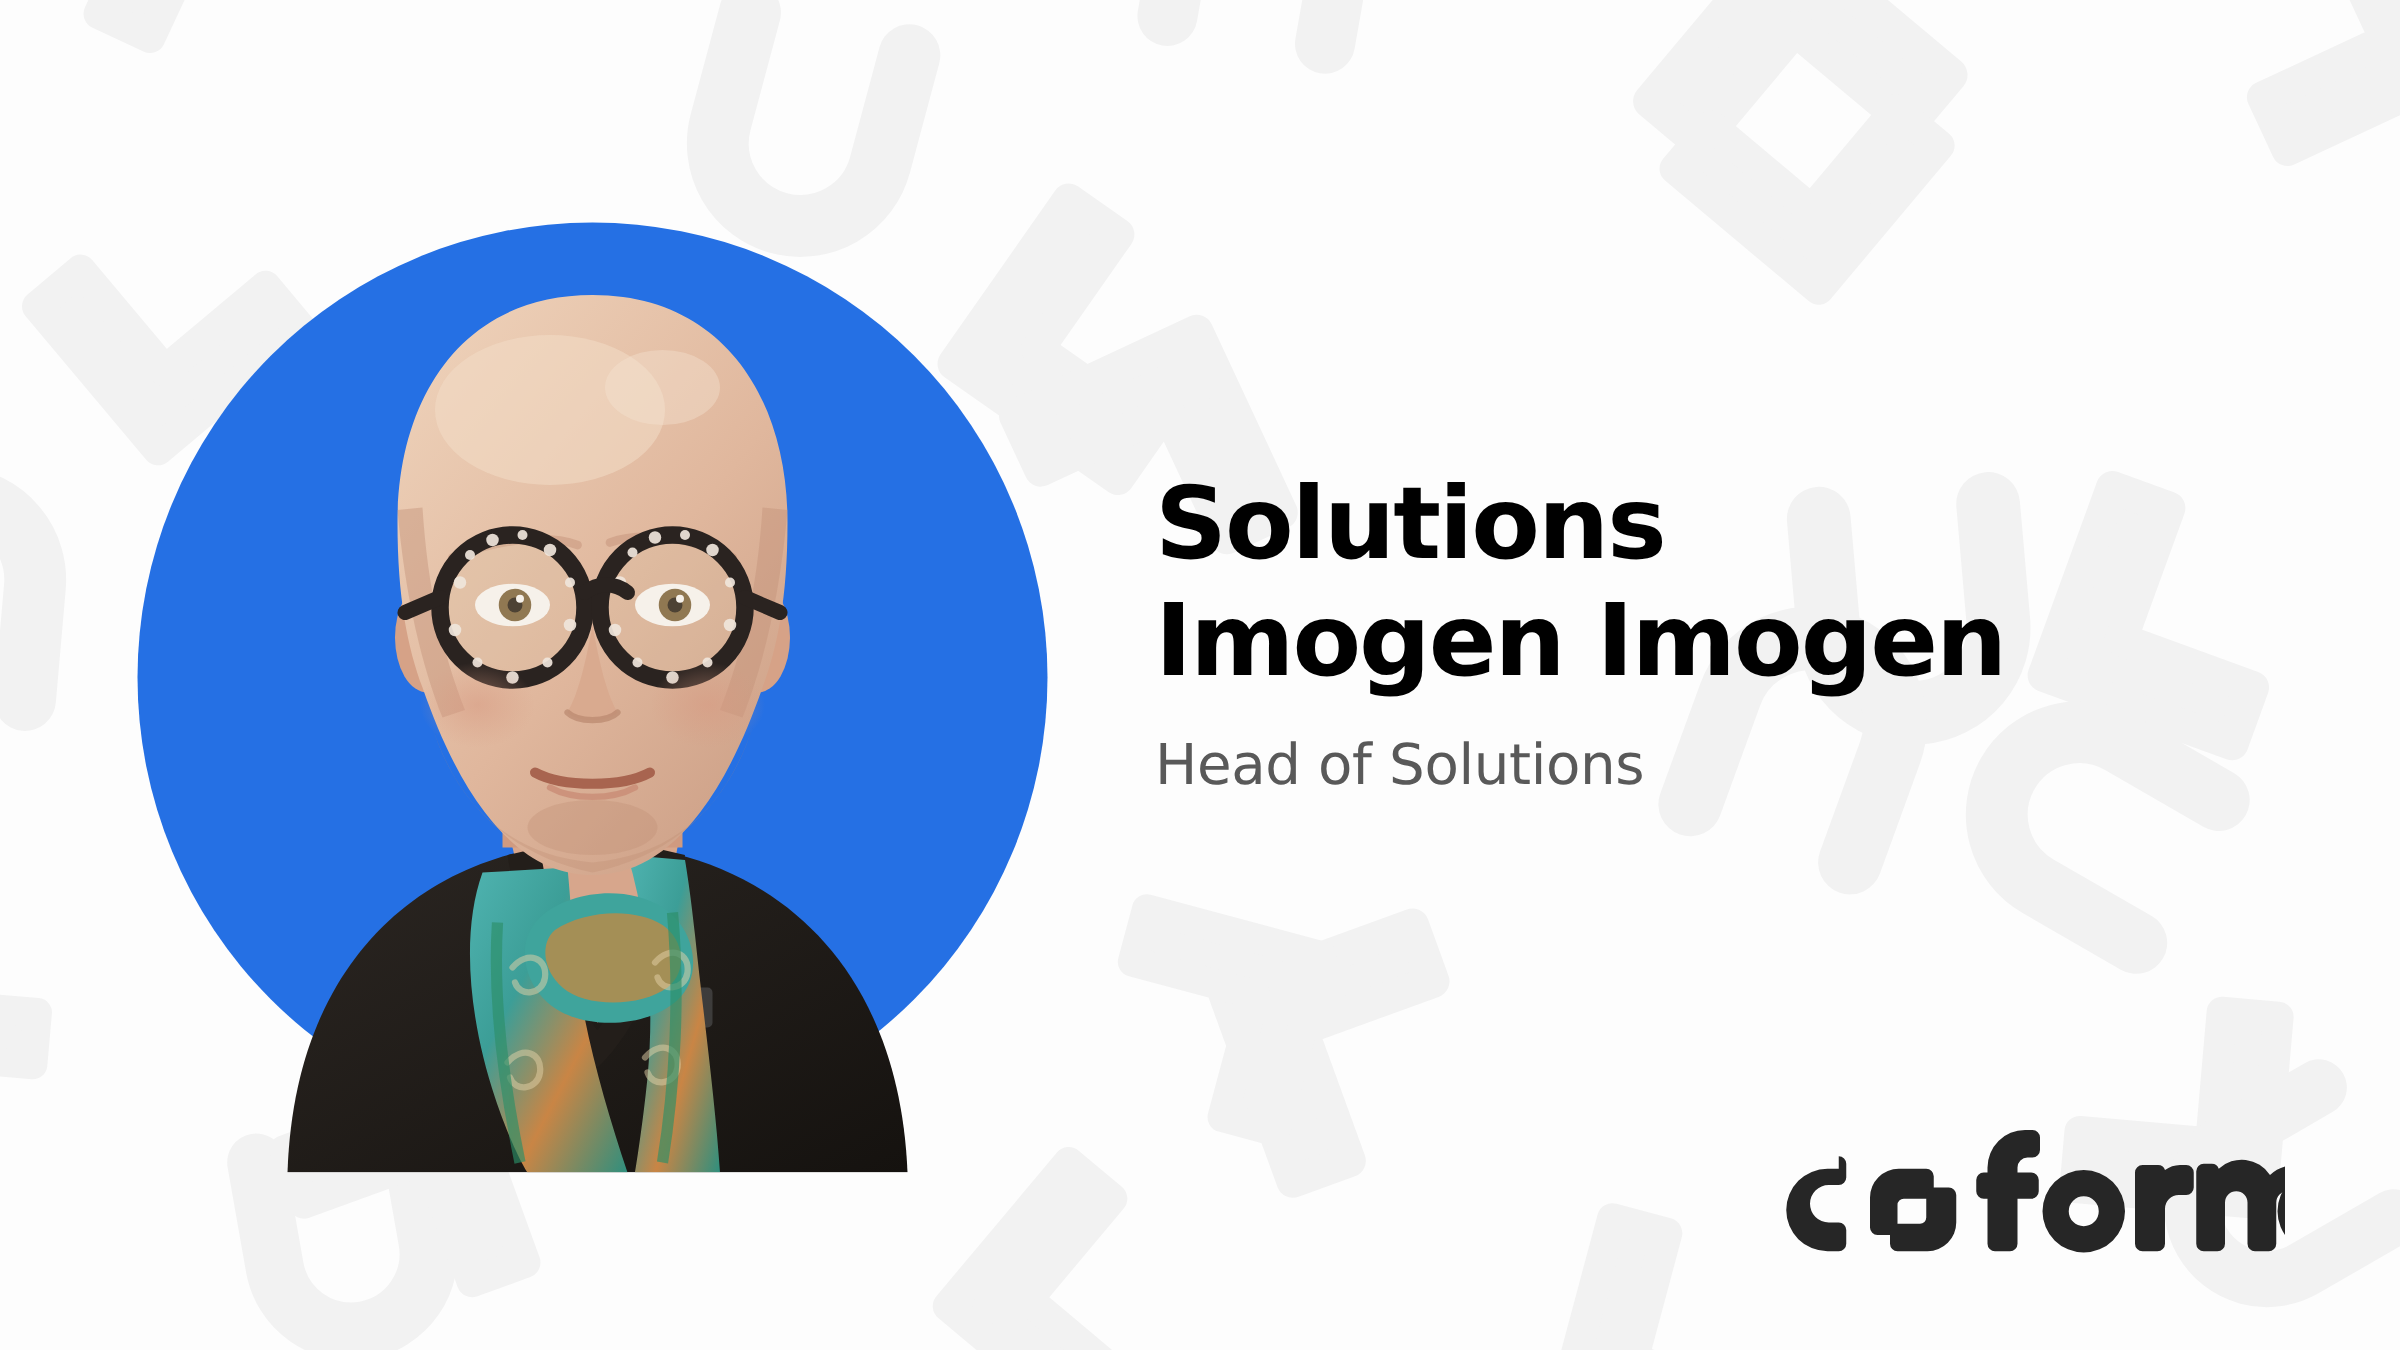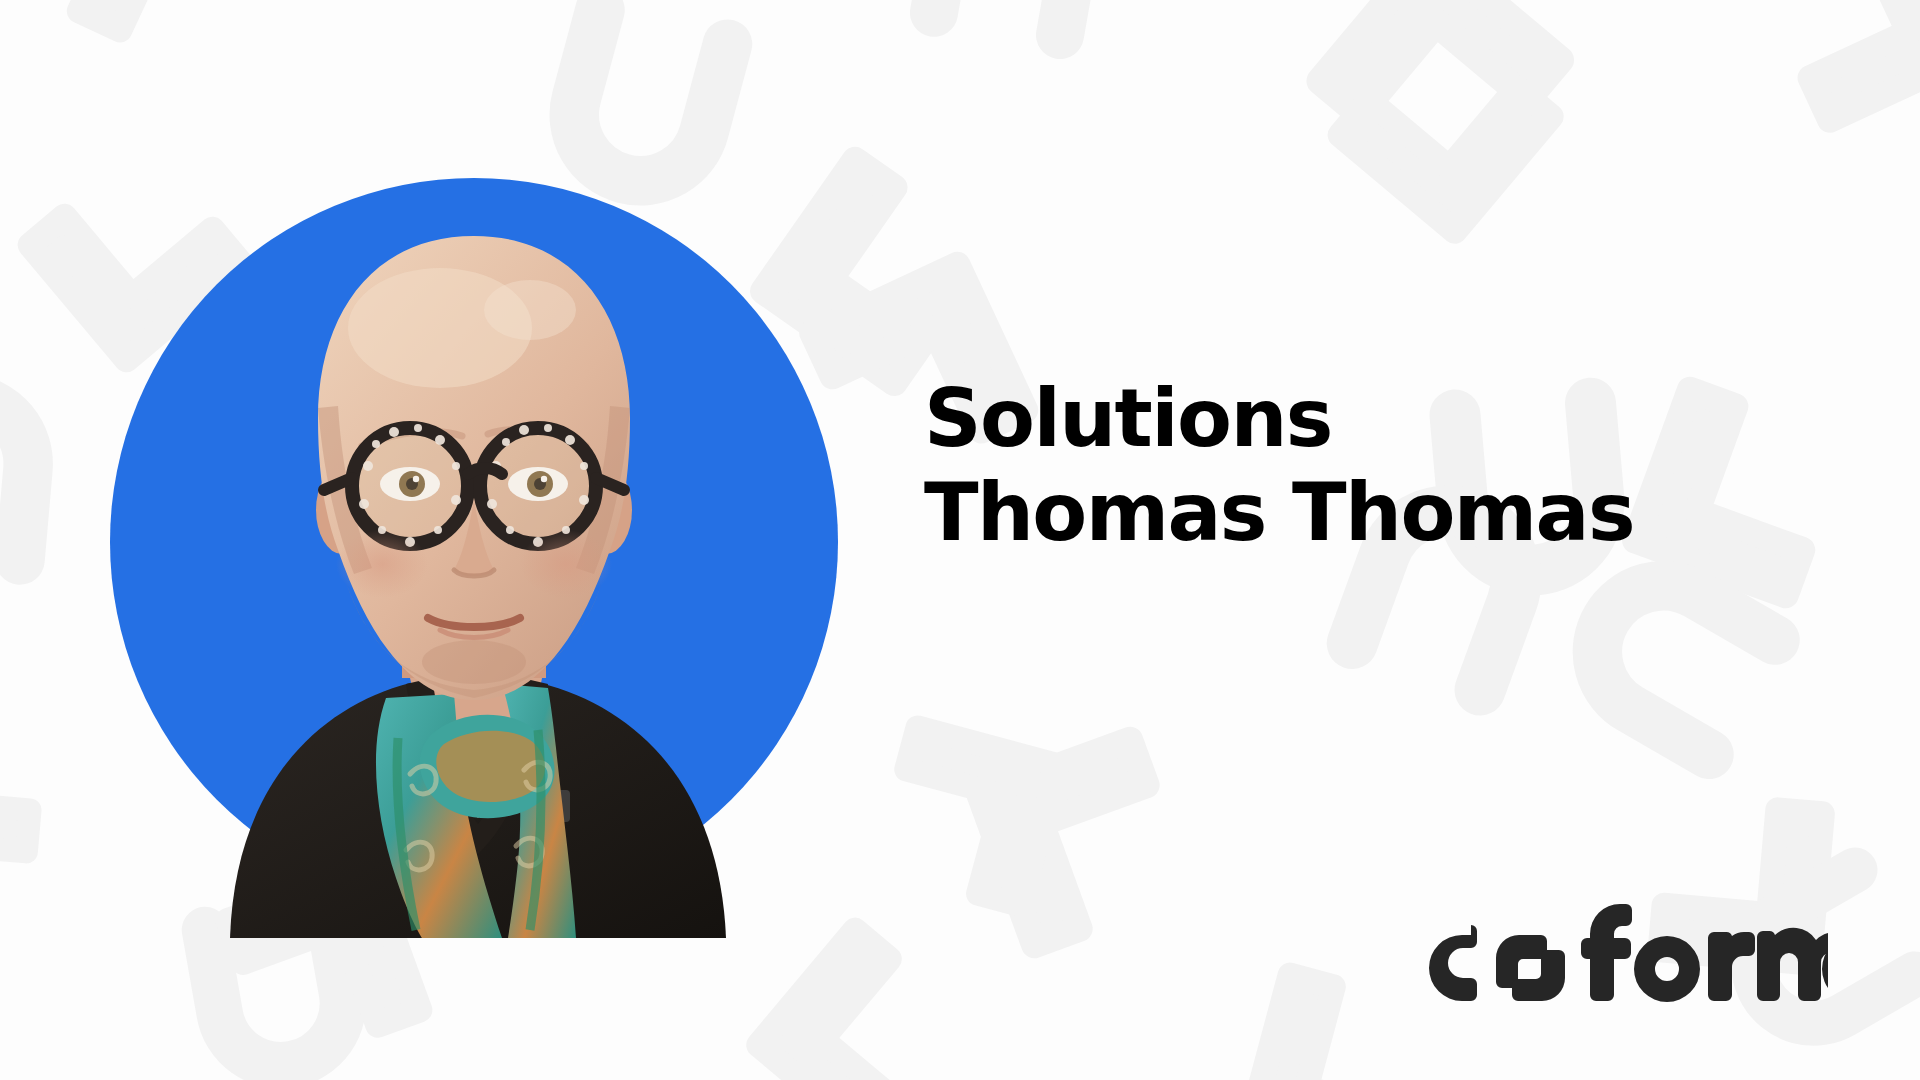--- a/index.html
+++ b/index.html
@@ -315,22 +315,23 @@
 
       <path d="M236,404 C254,462 296,506 364,520 C432,506 474,462 492,404
                C470,470 428,506 364,512 C300,506 258,470 236,404 Z" fill="#BE8C72" opacity="0.3"></path>
     </g>
   </svg>
 </div>
 
 <div id="text-block">
   <h1 id="headline" style="color: rgb(0, 0, 0);">
     <span class="hl-line">Solutions</span>
-    <span class="hl-line">Thomas Thomas</span>
+    <span class="hl-line">Imogen Imogen</span>
   </h1>
+  <div id="subtitle" style="color: rgb(89, 89, 89);">Head of Solutions</div>
 </div>
 
 <div id="logo">
   <svg viewBox="0 0 420 120" xmlns="http://www.w3.org/2000/svg" aria-hidden="true">
     <g id="logo-paths" fill="#262626">
 
       <path d="M63,35 h-9 a33,33 0 0 0 0,66 h9 a6,6 0 0 0 6,-6 v-11 a6,6 0 0 0 -6,-6 h-8
                a15,15 0 0 1 0,-30 h8 a6,6 0 0 0 6,-6 v-11 a6,6 0 0 0 -6,-6 z"></path>
 
       <path d="M88,58 a23,23 0 0 1 23,-23 h22 a6,6 0 0 1 6,6 v12 a6,6 0 0 1 -6,6

